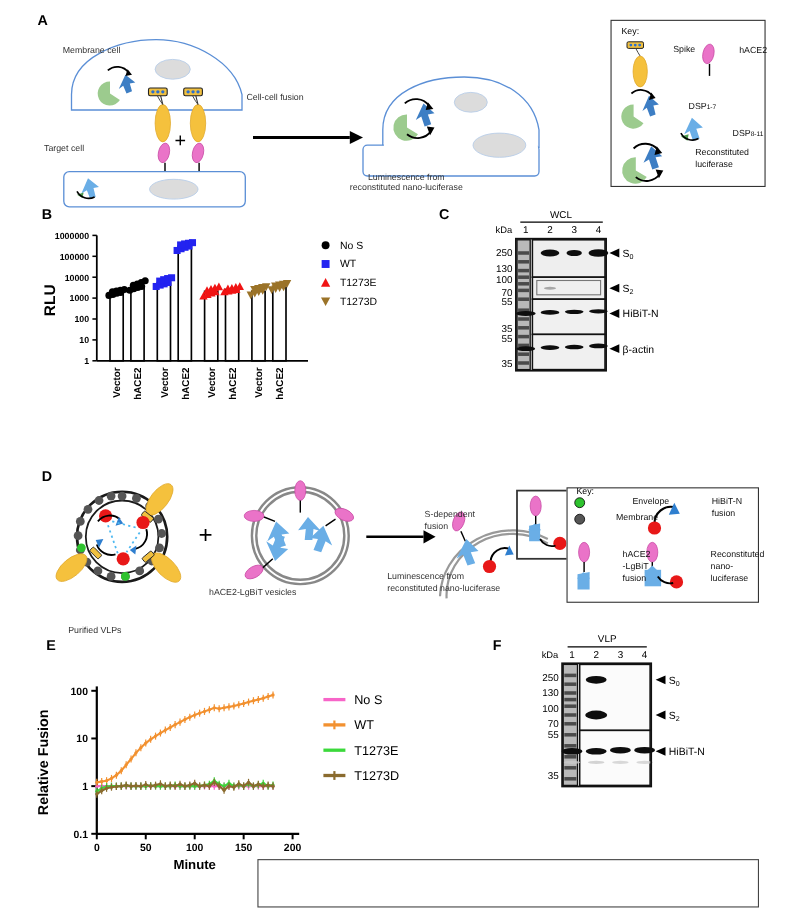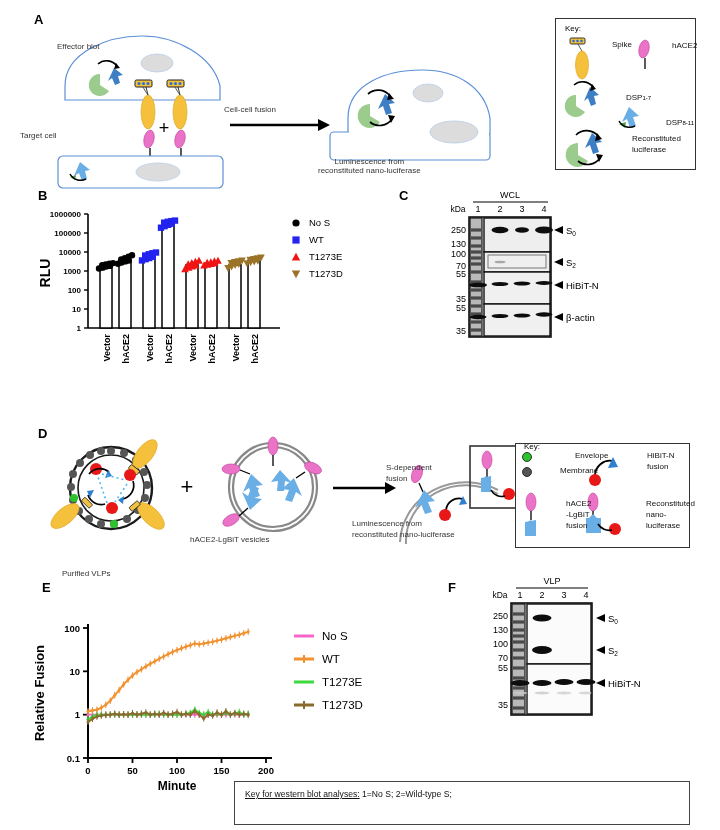--- a/index.html
+++ b/index.html
@@ -102,26 +102,26 @@
       <path d="M355,72 l10,9 l-6,1 l3,9 l-6,2 l-3,-9 l-5,3 Z" fill="#3d7ec4"></path>
       <path d="M338,72 a15,15 0 0,1 22,2" stroke="#000" stroke-width="1.7" fill="none"></path>
       <path d="M359,71 l5,6 l-7,1 Z" fill="#000"></path>
       <path d="M340,100 a15,15 0 0,0 22,-3" stroke="#000" stroke-width="1.7" fill="none"></path>
       <path d="M361,101 l4,-7 l-7,-1 Z" fill="#000"></path>
     </g>
   </svg>
 </div>
 
 <div class="fig" style="left:57px; top:35px;">
-  <span class="lbl">Effector blot</span>
-</div>
-<div class="fig" style="left:20px; top:124px;text-align:right;">
+  <span class="lbl">Membrane cell</span>
+</div>
+<div class="fig" style="left:40px; top:124px;text-align:right;">
   <span class="lbl">Target cell</span>
 </div>
-<div class="fig" style="left:224px; top:98px;">
+<div class="fig" style="left:224px; top:78px;">
   <span class="lbl">Cell-cell fusion</span>
 </div>
 <div class="fig" style="left:318px; top:157px; text-align:center;">
   <div class="lbl">Luminescence from</div>
   <div class="lbl">reconstituted nano-luciferase</div>
 </div>
 
 <div class="fig keybox" style="left:555px; top:18px; width:141px; height:152px;">
   <svg width="137" height="148" viewBox="0 0 137 148">
     <g>
@@ -887,16 +887,13 @@
       <path d="M135,52 L126,56 L135,60 Z" fill="#000"></path>
       <text x="138" y="59.5" font-family="Liberation Sans, sans-serif" font-size="9.5">S<tspan font-size="6.5" dy="2">0</tspan></text>
       <path d="M135,84 L126,88 L135,92 Z" fill="#000"></path>
       <text x="138" y="91.5" font-family="Liberation Sans, sans-serif" font-size="9.5">S<tspan font-size="6.5" dy="2">2</tspan></text>
       <path d="M135,117 L126,121 L135,125 Z" fill="#000"></path>
       <text x="138" y="124.5" font-family="Liberation Sans, sans-serif" font-size="9.5">HiBiT-N</text>
     </svg>
 </div>
 
 <div class="bottomkey">
-  <div>
-    <span class="u">Key for western blot analyses:</span><span> 1=No S; 2=Wild-type S;</span>
-  </div>
 </div>
 
 </body></html>

